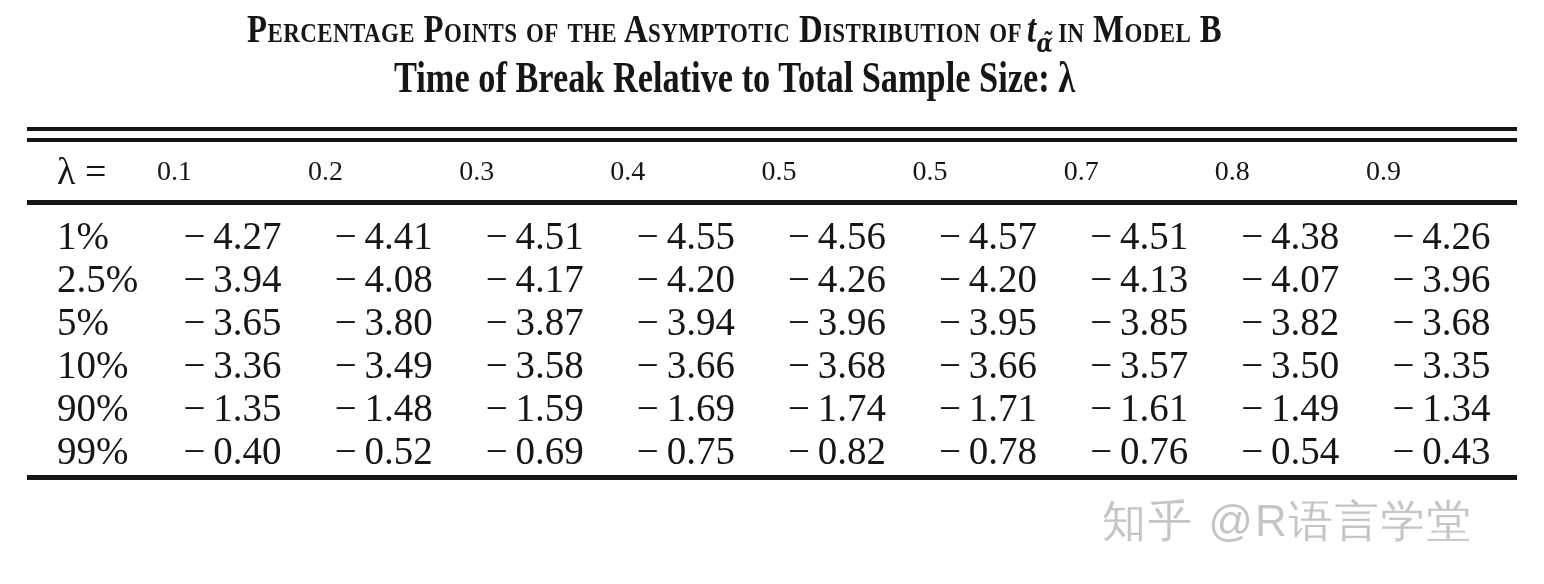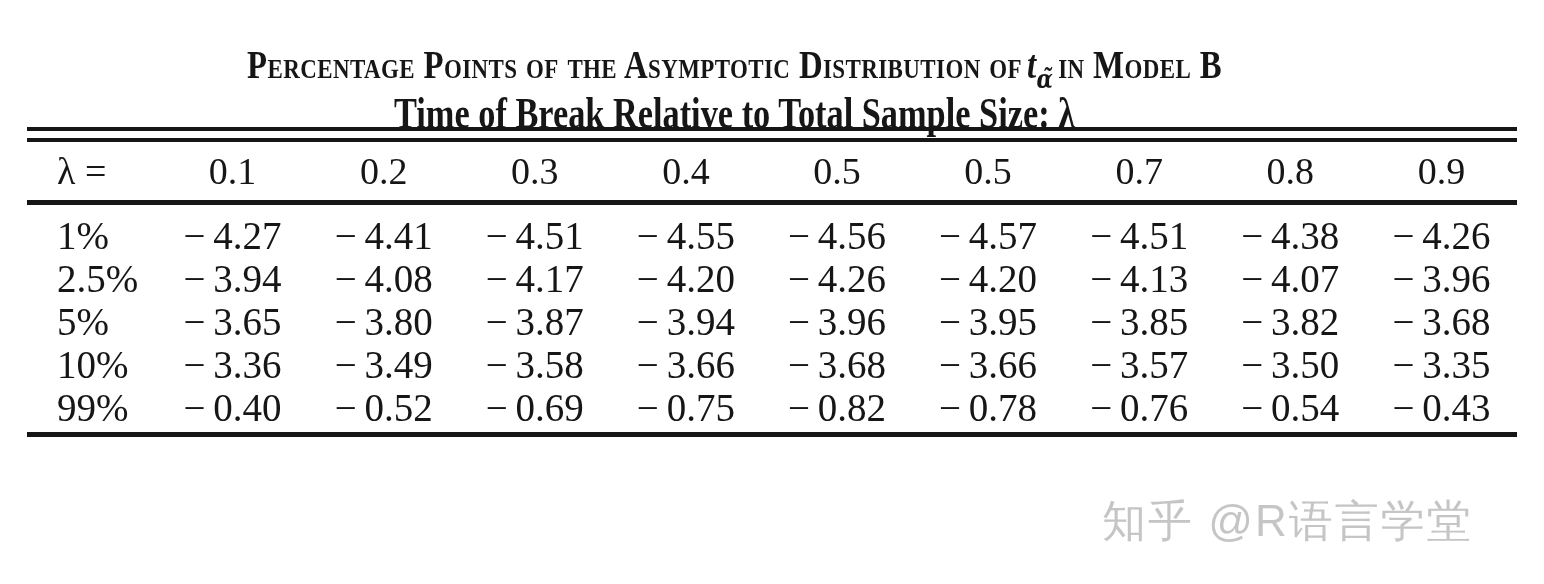--- a/index.html
+++ b/index.html
@@ -9,21 +9,20 @@
     background:#ffffff;
     font-family:"Liberation Serif", serif;
     color:#161616;
     overflow:hidden;
   }
 
   
   .titles {
     position:absolute; top:6px; left:0; width:1470px;
     text-align:center;
-    margin-top:36px;
   }
   .title-line1 {
     display:inline-block;
     font-size:40px; font-weight:700;
     font-variant:small-caps;
     letter-spacing:0.5px;
     transform:scaleX(0.82);
     transform-origin:center;
     white-space:nowrap;
     line-height:46px;
@@ -55,22 +54,22 @@
     border-collapse:collapse;
     table-layout:fixed;
     border-bottom:5px solid #161616;
   }
   col.c-label { width:130px; }
 
   table.stats thead th {
     height:58px;
     vertical-align:middle;
     border-bottom:5px solid #161616;
-    font-weight:400; font-size:38px;
-    text-align:center; padding:0;
+    font-weight:400; font-size:28px;
+    text-align:left; padding:0;
   }
   table.stats thead th.corner {
     text-align:left; padding-left:30px;
     font-size:38px;
   }
 
   table.stats tbody th, table.stats tbody td {
     font-weight:400; font-size:39px;
     height:43px; line-height:43px;
     padding:0; white-space:nowrap;
@@ -182,20 +181,32 @@
             <td>− 3.49</td>
             <td>− 3.58</td>
             <td>− 3.66</td>
             <td>− 3.68</td>
             <td>− 3.66</td>
             <td>− 3.57</td>
             <td>− 3.50</td>
             <td>− 3.35</td>
           </tr>
           <tr>
+            <th>90%</th>
+            <td>− 1.35</td>
+            <td>− 1.48</td>
+            <td>− 1.59</td>
+            <td>− 1.69</td>
+            <td>− 1.74</td>
+            <td>− 1.71</td>
+            <td>− 1.61</td>
+            <td>− 1.49</td>
+            <td>− 1.34</td>
+          </tr>
+          <tr>
             <th>99%</th>
             <td>− 0.40</td>
             <td>− 0.52</td>
             <td>− 0.69</td>
             <td>− 0.75</td>
             <td>− 0.82</td>
             <td>− 0.78</td>
             <td>− 0.76</td>
             <td>− 0.54</td>
             <td>− 0.43</td>

